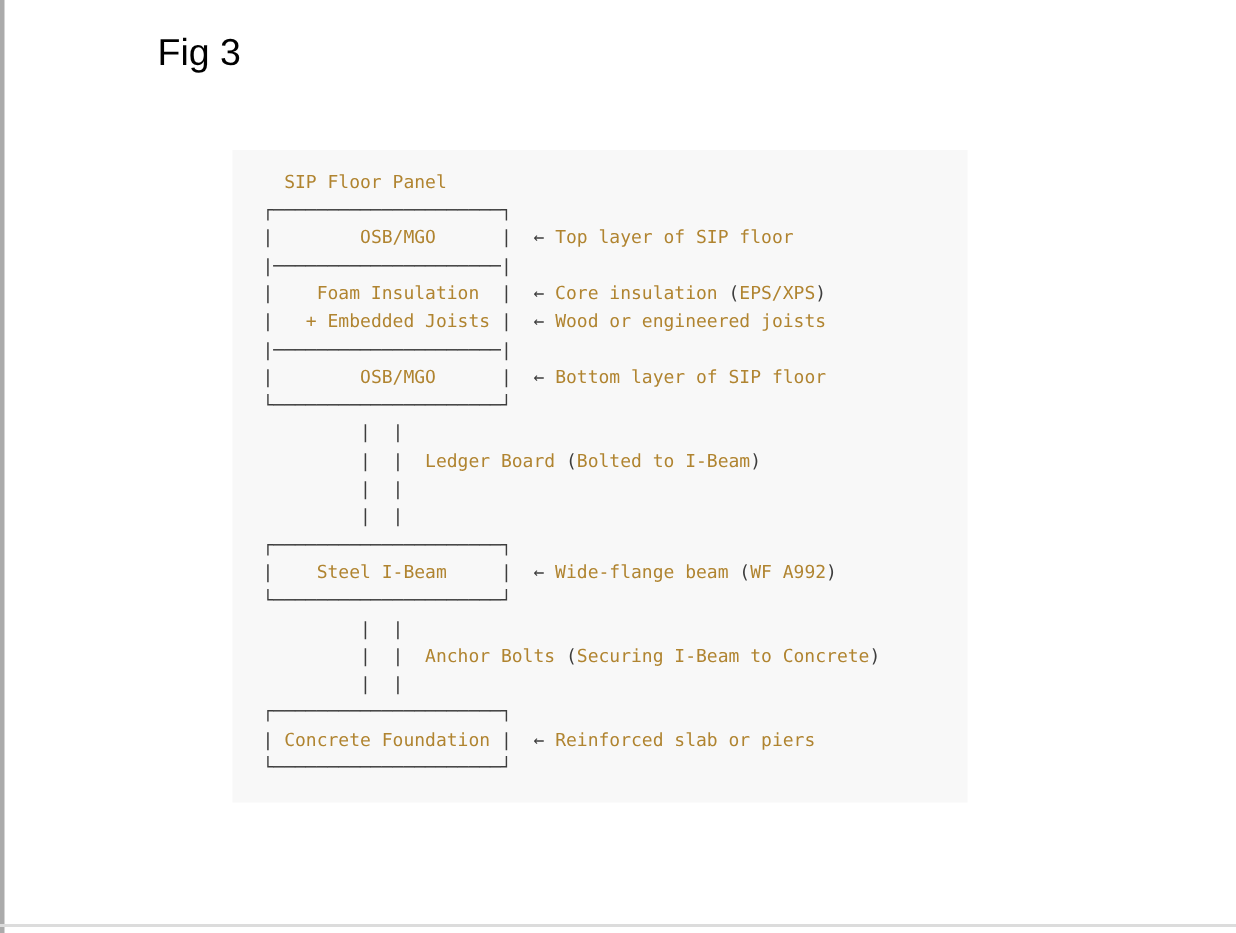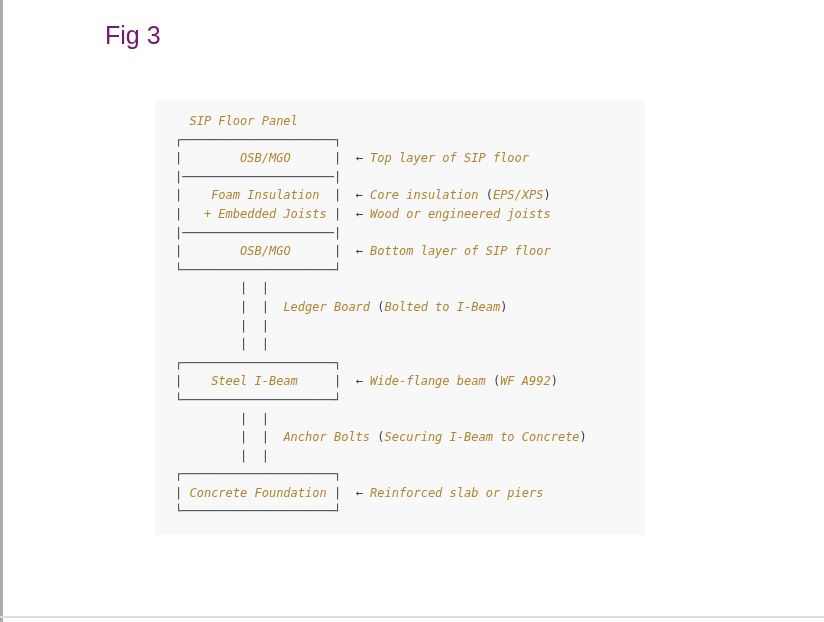--- a/index.html
+++ b/index.html
@@ -34,26 +34,26 @@
   }
   .diagram {
     margin: 0;
     padding: 12px 8px 0 20px;
     font-family: "DejaVu Sans Mono", monospace;
     font-size: 12px;
     line-height: 18.6px;
     white-space: pre;
   }
   .dline { height: 18.6px; }
-  .seg-gold { color: var(--gold, #b08430); font-style: italic; }
+  .seg-gold { color: var(--gold, #b08430); }
   .seg-structure { color: var(--structure, #3d3d3d); }
 </style>
 </head>
 <body style="background: rgb(255, 255, 255);">
 
 <div class="edge-left"></div>
 <div class="edge-bottom"></div>
 
-<div class="fig-title" style="color: #701a75;">Fig 3</div>
+<div class="fig-title" style="color: #000000;">Fig 3</div>
 
 <div class="panel">
   <pre class="diagram"><div class="dline"><span class="seg-gold">  SIP Floor Panel</span></div><div class="dline"><span class="seg-structure">┌─────────────────────┐</span></div><div class="dline"><span class="seg-structure">|        </span><span class="seg-gold">OSB/MGO</span><span class="seg-structure">      |  ← </span><span class="seg-gold">Top layer of SIP floor</span></div><div class="dline"><span class="seg-structure">|─────────────────────|</span></div><div class="dline"><span class="seg-structure">|    </span><span class="seg-gold">Foam Insulation</span><span class="seg-structure">  |  ← </span><span class="seg-gold">Core insulation </span><span class="seg-structure">(</span><span class="seg-gold">EPS/XPS</span><span class="seg-structure">)</span></div><div class="dline"><span class="seg-structure">|   </span><span class="seg-gold">+ Embedded Joists</span><span class="seg-structure"> |  ← </span><span class="seg-gold">Wood or engineered joists</span></div><div class="dline"><span class="seg-structure">|─────────────────────|</span></div><div class="dline"><span class="seg-structure">|        </span><span class="seg-gold">OSB/MGO</span><span class="seg-structure">      |  ← </span><span class="seg-gold">Bottom layer of SIP floor</span></div><div class="dline"><span class="seg-structure">└─────────────────────┘</span></div><div class="dline"><span class="seg-structure">         |  |</span></div><div class="dline"><span class="seg-structure">         |  |  </span><span class="seg-gold">Ledger Board </span><span class="seg-structure">(</span><span class="seg-gold">Bolted to I-Beam</span><span class="seg-structure">)</span></div><div class="dline"><span class="seg-structure">         |  |</span></div><div class="dline"><span class="seg-structure">         |  |</span></div><div class="dline"><span class="seg-structure">┌─────────────────────┐</span></div><div class="dline"><span class="seg-structure">|    </span><span class="seg-gold">Steel I-Beam</span><span class="seg-structure">     |  ← </span><span class="seg-gold">Wide-flange beam </span><span class="seg-structure">(</span><span class="seg-gold">WF A992</span><span class="seg-structure">)</span></div><div class="dline"><span class="seg-structure">└─────────────────────┘</span></div><div class="dline"><span class="seg-structure">         |  |</span></div><div class="dline"><span class="seg-structure">         |  |  </span><span class="seg-gold">Anchor Bolts </span><span class="seg-structure">(</span><span class="seg-gold">Securing I-Beam to Concrete</span><span class="seg-structure">)</span></div><div class="dline"><span class="seg-structure">         |  |</span></div><div class="dline"><span class="seg-structure">┌─────────────────────┐</span></div><div class="dline"><span class="seg-structure">| </span><span class="seg-gold">Concrete Foundation</span><span class="seg-structure"> |  ← </span><span class="seg-gold">Reinforced slab or piers</span></div><div class="dline"><span class="seg-structure">└─────────────────────┘</span></div></pre>
 </div>
 
 </body></html>

